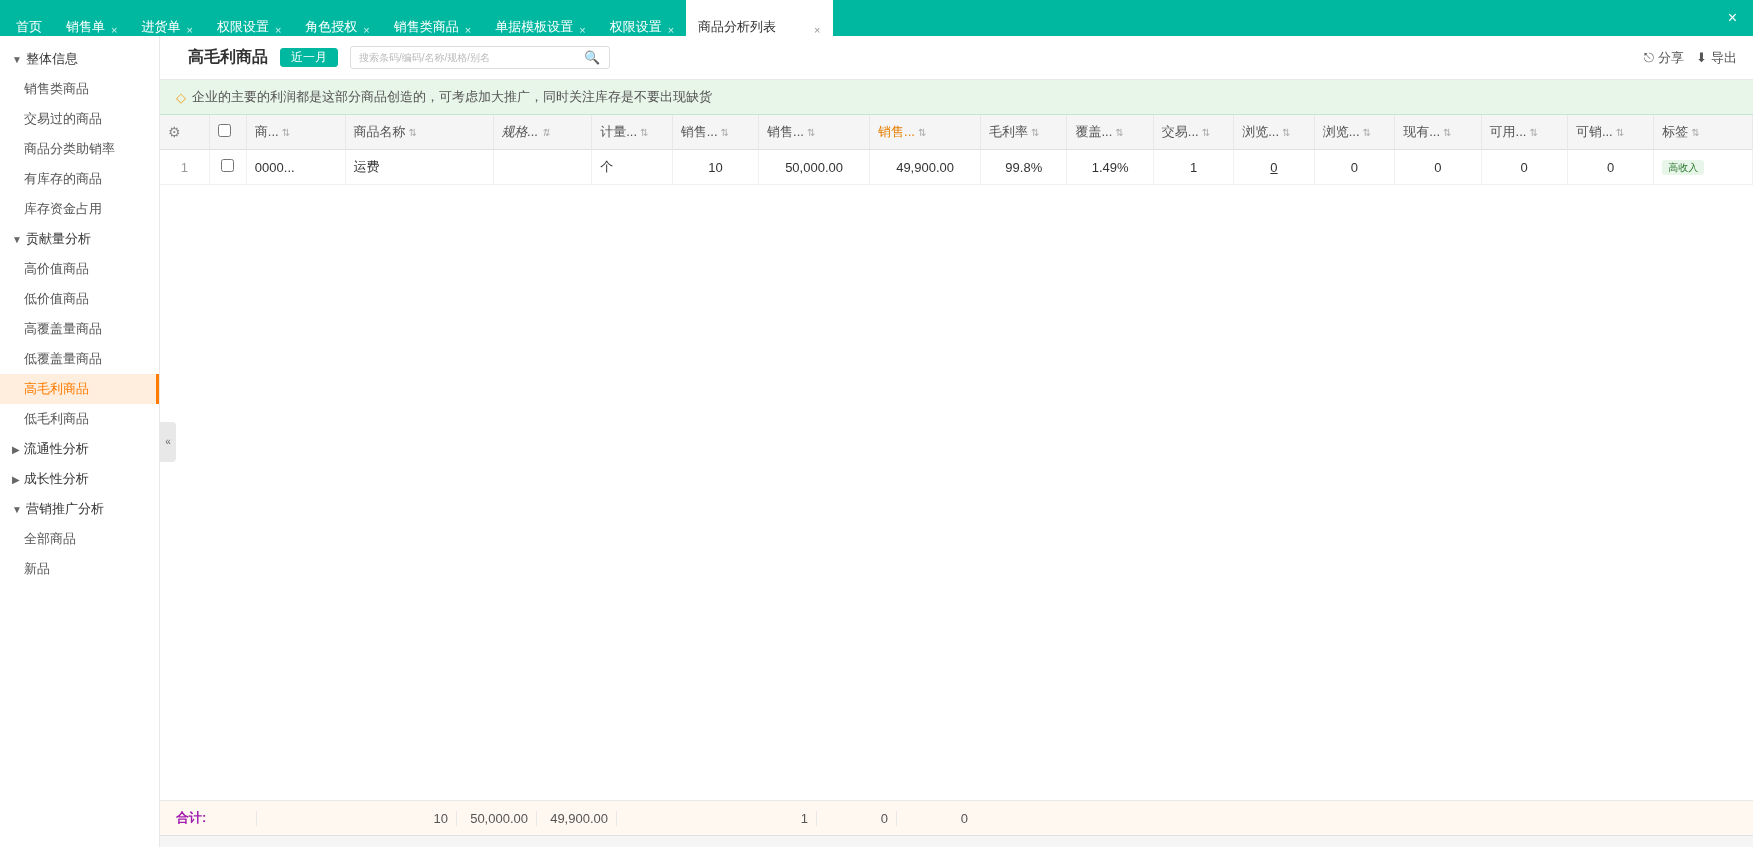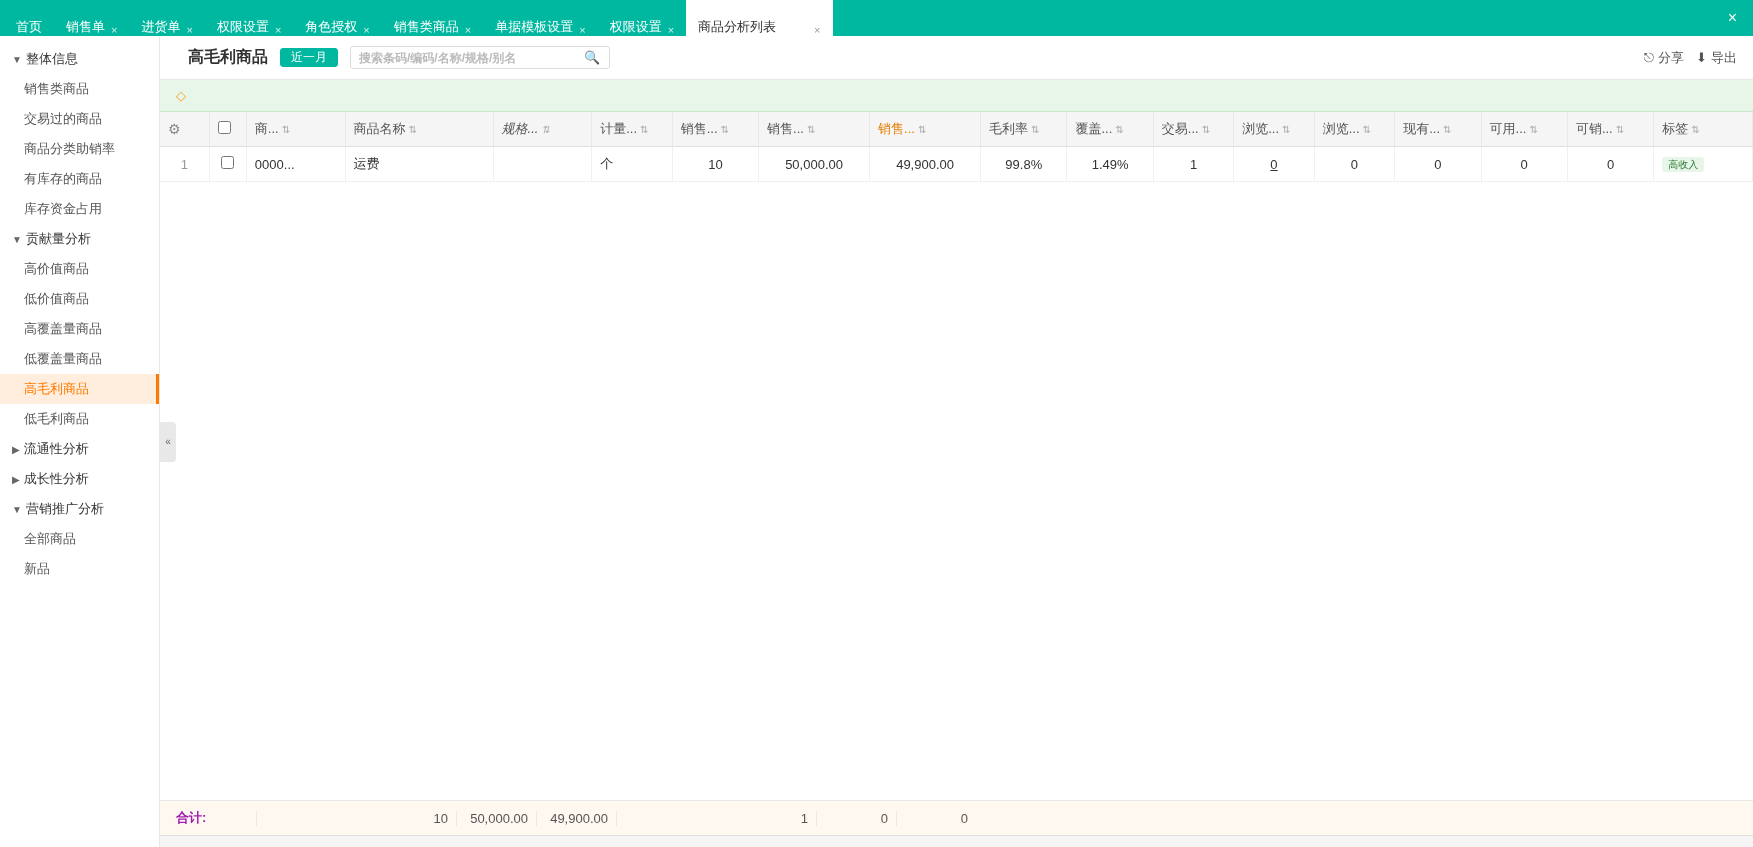--- a/index.html
+++ b/index.html
@@ -147,25 +147,24 @@
       border: 1px solid #ddd;
       border-radius: 3px;
       padding: 3px 8px;
       flex: 1;
       max-width: 260px;
       background: #fff;
     }
     .search-box input {
       border: none;
       outline: none;
-      font-size: 12px;
+      font-size: 10px;
       color: #333;
       flex: 1;
       background: transparent;
-      font-weight: bold;
     }
     .search-box input::placeholder { color: #bbb; }
     .search-icon { color: #aaa; cursor: pointer; }
     .action-btns {
       margin-left: auto;
       display: flex;
       gap: 12px;
     }
     .action-btn {
       display: flex;
@@ -436,20 +435,21 @@
         </div>
         <div class="action-btn">
           <span>⬇</span>
           <span>导出</span>
         </div>
       </div>
     </div>
 
     <div class="tip-bar">
       <span class="tip-icon">◇</span>
+      <span>企业的主要的利润都是这部分商品创造的，可考虑加大推广，同时关注库存是不要出现缺货</span>
     </div>
 
     <div class="table-container">
       <table>
         <thead>
           <tr>
             <th class="col-num">
               <span class="settings-icon">⚙</span>
             </th>
             <th class="col-check">

